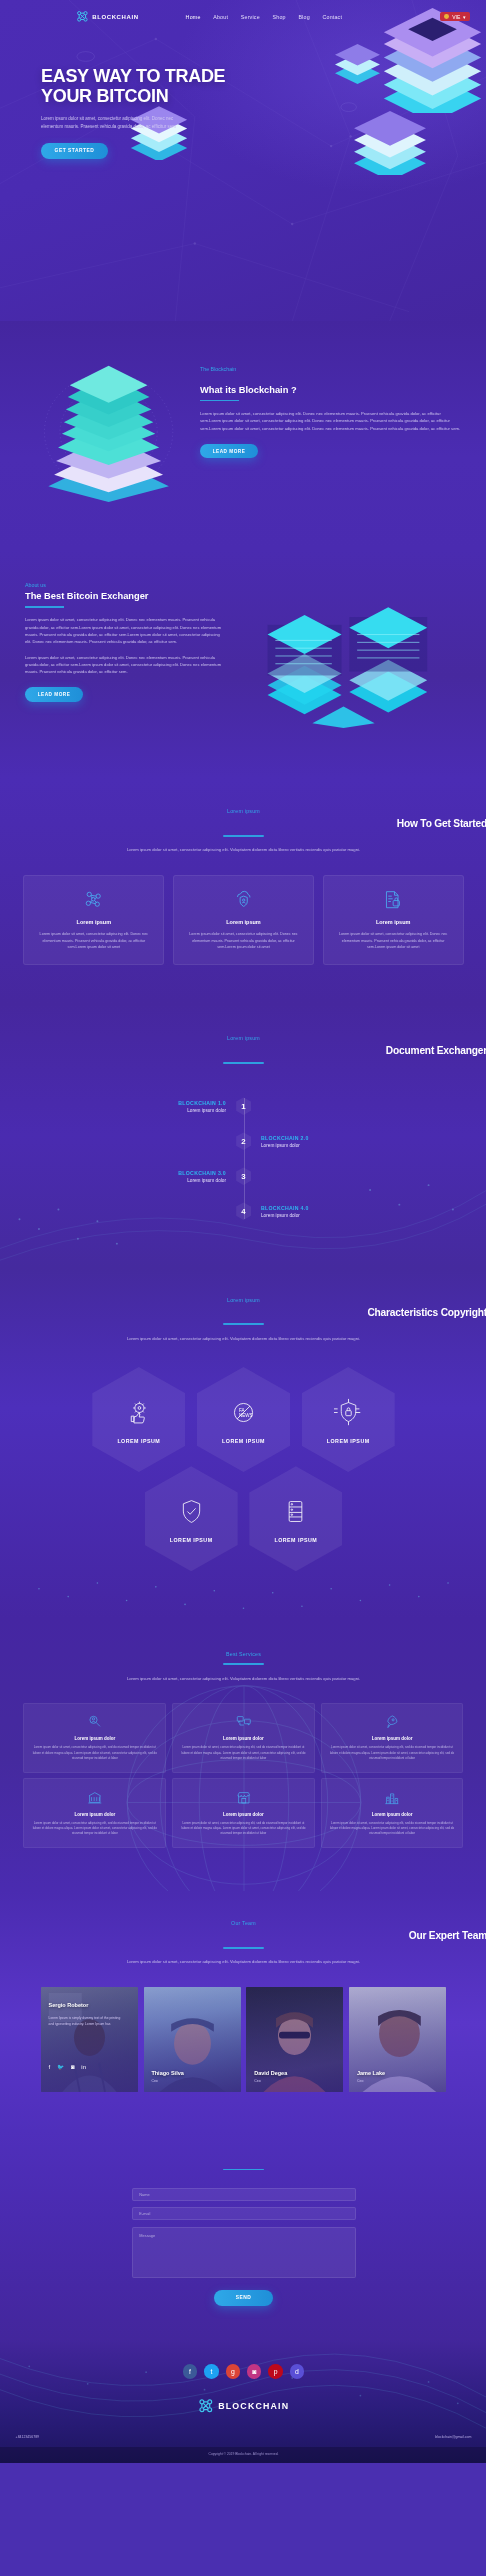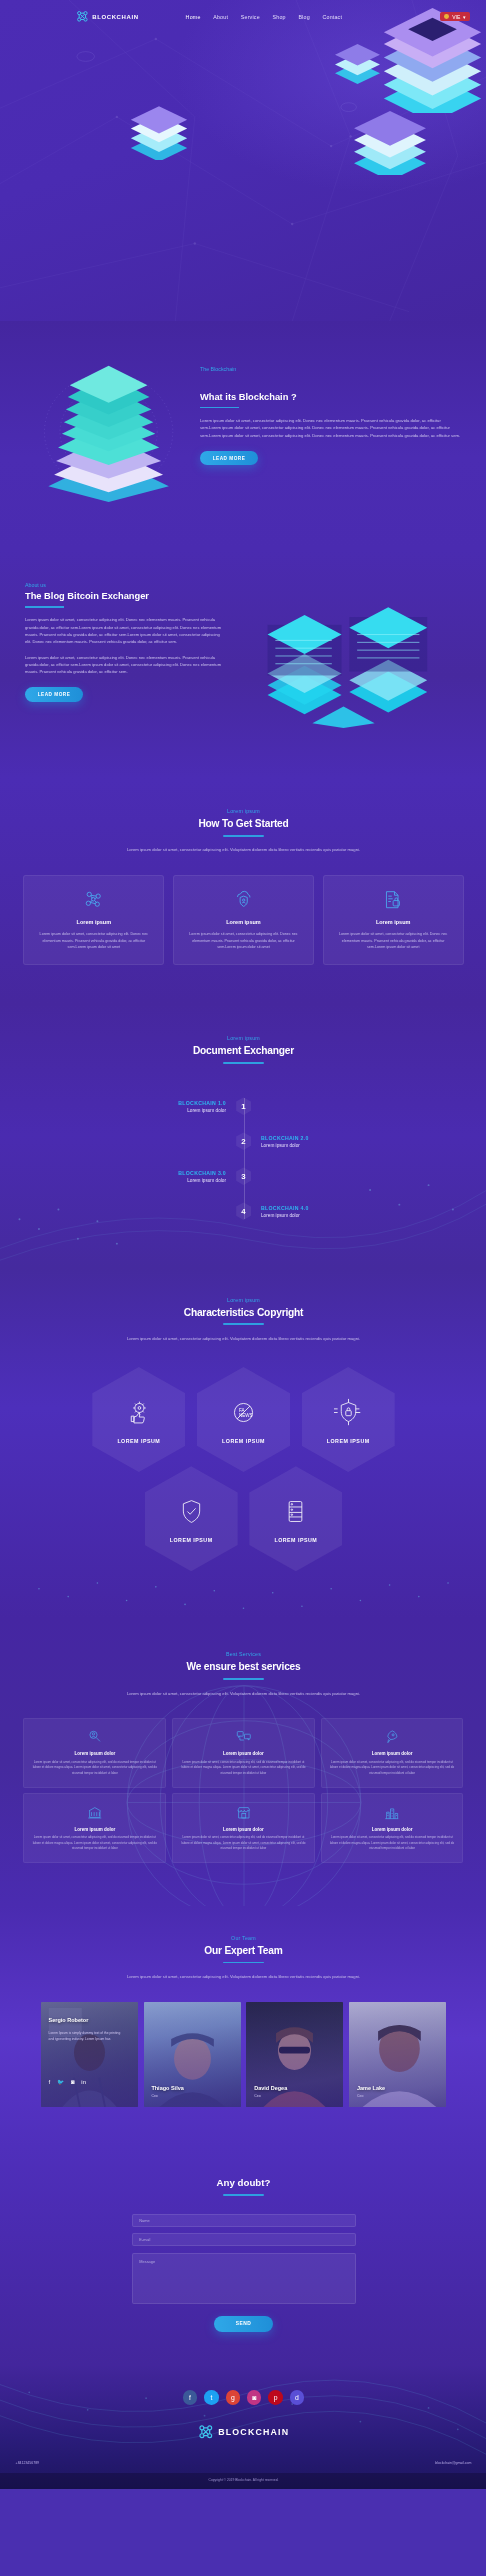--- a/index.html
+++ b/index.html
@@ -50,35 +50,35 @@
     display:inline-block; border:none; cursor:pointer;
     font-family:inherit; font-weight:bold; letter-spacing:0.5px;
     color:#fff; border-radius:19.5px;
     background:linear-gradient(90deg,#2fa8e8,#1f8fd8);
     box-shadow:0 2.9px 9.7px rgba(30,140,220,.45);
   }
   .btn-hero { margin-top:12.7px; font-size:4.9px; padding:5.8px 13.6px; }
 
   
   .sec-label { font-size:5.3px; color:#33a8e8; text-align:center; margin-bottom:3.9px; letter-spacing:0.2px;}
-  .sec-title { font-size:10.2px; font-weight:bold; text-align:center; letter-spacing:-0.2px;}
+  .sec-title { font-size:10.2px; font-weight:bold; text-align:right; letter-spacing:-0.2px;}
   .sec-rule { width:41px; height:1.9px; background:#2f9fe0; margin:5.8px auto 0; border-radius:1.9px;}
   .sec-sub { font-size:4.2px; line-height:1.7; color:#c6bdea; text-align:center; width:243px; margin:9.7px auto 0;}
 
   
   .what {
     position:relative; padding:35px 0 47px;
     background:linear-gradient(180deg,#44269f 0%,#4b2cb2 60%,#4a2bb0 100%);
     overflow:hidden;
   }
   .what-inner { display:flex; padding:0 25px; }
   .what-art { width:175px; position:relative; height:146px; }
   .what-copy { flex:1; padding-top:9.7px; }
   .what-copy .lbl { font-size:5.3px; color:#33a8e8; }
-  .what-copy .ttl { font-size:9.3px; font-weight:bold; margin-top:20px; }
+  .what-copy .ttl { font-size:9.3px; font-weight:bold; margin-top:13px; }
   .what-copy .rule { width:39px; height:1.9px; background:#2f9fe0; margin:4.9px 0 0; }
   .what-copy p { font-size:4.2px; line-height:1.72; color:#cdc4ef; margin-top:8.8px; }
   .btn-lead { margin-top:11.7px; font-size:4.7px; padding:4.9px 12.7px; }
 
   
   .about {
     position:relative; padding:33px 0 51px;
     background:linear-gradient(180deg,#4a2bb0 0%,#47299f 55%,#4b2cb4 100%);
     overflow:hidden;
   }
@@ -299,20 +299,28 @@
         <a href="#">Blog</a>
         <a href="#">Contact</a>
       </div>
       <div class="lang">
         <span class="lang-dot"></span>
         <span>VIE</span>
         <span>▾</span>
       </div>
     </nav>
 
+    <div class="hero-copy">
+      <h1 class="hero-h1">
+        <span>EASY WAY TO TRADE</span><br>
+        <span>YOUR BITCOIN</span>
+      </h1>
+      <p class="hero-p">Lorem ipsum dolor sit amet, consectetur adipiscing elit. Donec nec elementum mauris. Praesent vehicula gravida dolor, ac efficitur sem</p>
+      <button class="btn btn-hero">GET STARTED</button>
+    </div>
   </section>
 
   <section class="what">
     <div class="what-inner">
       <div class="what-art">
         <svg viewBox="0 0 180 150" style="width:100%;height:100%">
           <g opacity=".35" stroke="#8e7de8" fill="none" stroke-dasharray="1 3" stroke-width=".8">
             <ellipse cx="86" cy="78" rx="66" ry="60"></ellipse>
             <ellipse cx="86" cy="78" rx="50" ry="46"></ellipse>
           </g>
@@ -334,21 +342,21 @@
         <p>Lorem ipsum dolor sit amet, consectetur adipiscing elit. Donec nec elementum mauris. Praesent vehicula gravida dolor, ac efficitur sem.Lorem ipsum dolor sit amet, consectetur adipiscing elit. Donec nec elementum mauris. Praesent vehicula gravida dolor, ac efficitur sem.Lorem ipsum dolor sit amet, consectetur adipiscing elit. Donec nec elementum mauris. Praesent vehicula gravida dolor, ac efficitur sem.</p>
         <button class="btn btn-lead">LEAD MORE</button>
       </div>
     </div>
   </section>
 
   <section class="about">
     <div class="about-inner">
       <div class="about-copy">
         <div class="lbl">About us</div>
-        <div class="ttl">The Blog Bitcoin Exchanger</div>
+        <div class="ttl">The Best Bitcoin Exchanger</div>
         <div class="rule"></div>
         <p>Lorem ipsum dolor sit amet, consectetur adipiscing elit. Donec nec elementum mauris. Praesent vehicula gravida dolor, ac efficitur sem.Lorem ipsum dolor sit amet, consectetur adipiscing elit. Donec nec elementum mauris. Praesent vehicula gravida dolor, ac efficitur sem.Lorem ipsum dolor sit amet, consectetur adipiscing elit. Donec nec elementum mauris. Praesent vehicula gravida dolor, ac efficitur sem.</p>
         <p>Lorem ipsum dolor sit amet, consectetur adipiscing elit. Donec nec elementum mauris. Praesent vehicula gravida dolor, ac efficitur sem.Lorem ipsum dolor sit amet, consectetur adipiscing elit. Donec nec elementum mauris. Praesent vehicula gravida dolor, ac efficitur sem.</p>
         <button class="btn btn-lead">LEAD MORE</button>
       </div>
       <div class="about-art">
         <svg viewBox="0 0 200 150" style="width:100%;height:100%">
           <g>
             <polygon points="60,96 98,116 60,136 22,116" fill="#1ec8e8"></polygon>
             <polygon points="60,86 98,106 60,126 22,106" fill="#22d4ef" opacity=".85"></polygon>
@@ -579,21 +587,20 @@
       <g stroke="#7fd8f5" fill="none" stroke-width=".6">
         <circle cx="130" cy="130" r="120"></circle>
         <ellipse cx="130" cy="130" rx="120" ry="44"></ellipse>
         <ellipse cx="130" cy="130" rx="120" ry="84"></ellipse>
         <ellipse cx="130" cy="130" rx="46" ry="120"></ellipse>
         <ellipse cx="130" cy="130" rx="86" ry="120"></ellipse>
         <path d="M10 130h240M130 10v240"></path>
       </g>
     </svg>
     <div class="sec-label">Best Services</div>
-    <div class="sec-title">We ensure best services</div>
     <div class="sec-rule"></div>
     <div class="sec-sub">Lorem ipsum dolor sit amet, consectetur adipiscing elit. Voluptatem dolorem dicta libero veritatis reciendis quis pariatur magni.</div>
 
     <div class="grid6">
       <div class="cardS">
         <div class="ico">
           <svg width="15.6" height="15.6" viewBox="0 0 24 24" fill="none" stroke="#4aa8ee" stroke-width="1.1">
             <circle cx="10" cy="9" r="5.5"></circle>
               <circle cx="10" cy="7.5" r="1.8"></circle>
             <path d="M7 13c1-1.8 5-1.8 6 0"></path>
@@ -727,21 +734,20 @@
           </svg>
         </div>
         <div class="ov"></div>
         <div class="nm">Jame Lake</div>
         <div class="rl">Ceo</div>
       </div>
     </div>
   </section>
 
   <section class="contact">
-    <div class="c-title">Any doubt?</div>
     <div class="c-rule"></div>
     <form class="form">
       <input class="fld" type="text" placeholder="Name" style="">
       <input class="fld" type="email" placeholder="E-mail" style="">
       <textarea class="fld" placeholder="Message" style=""></textarea>
       <button class="btn btn-send">SEND</button>
     </form>
   </section>
 
   <footer class="footer">

